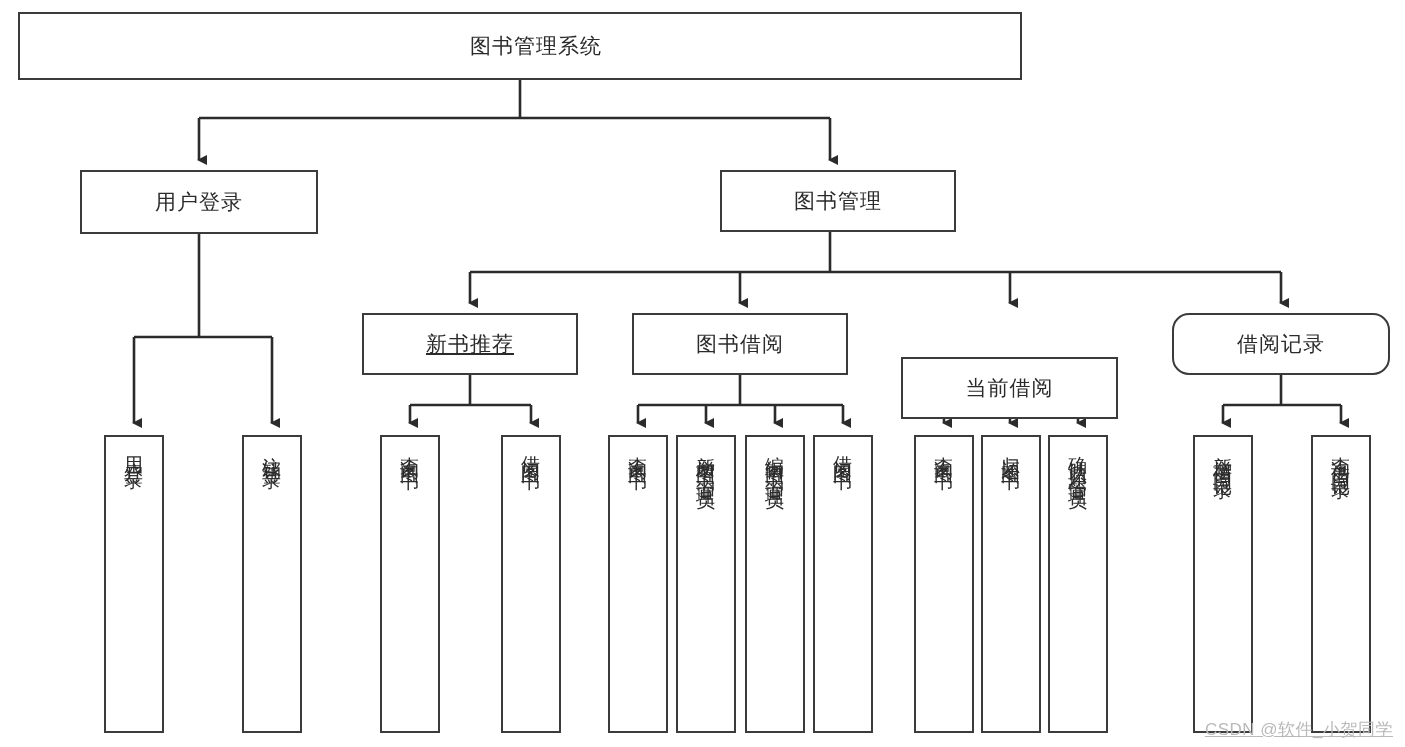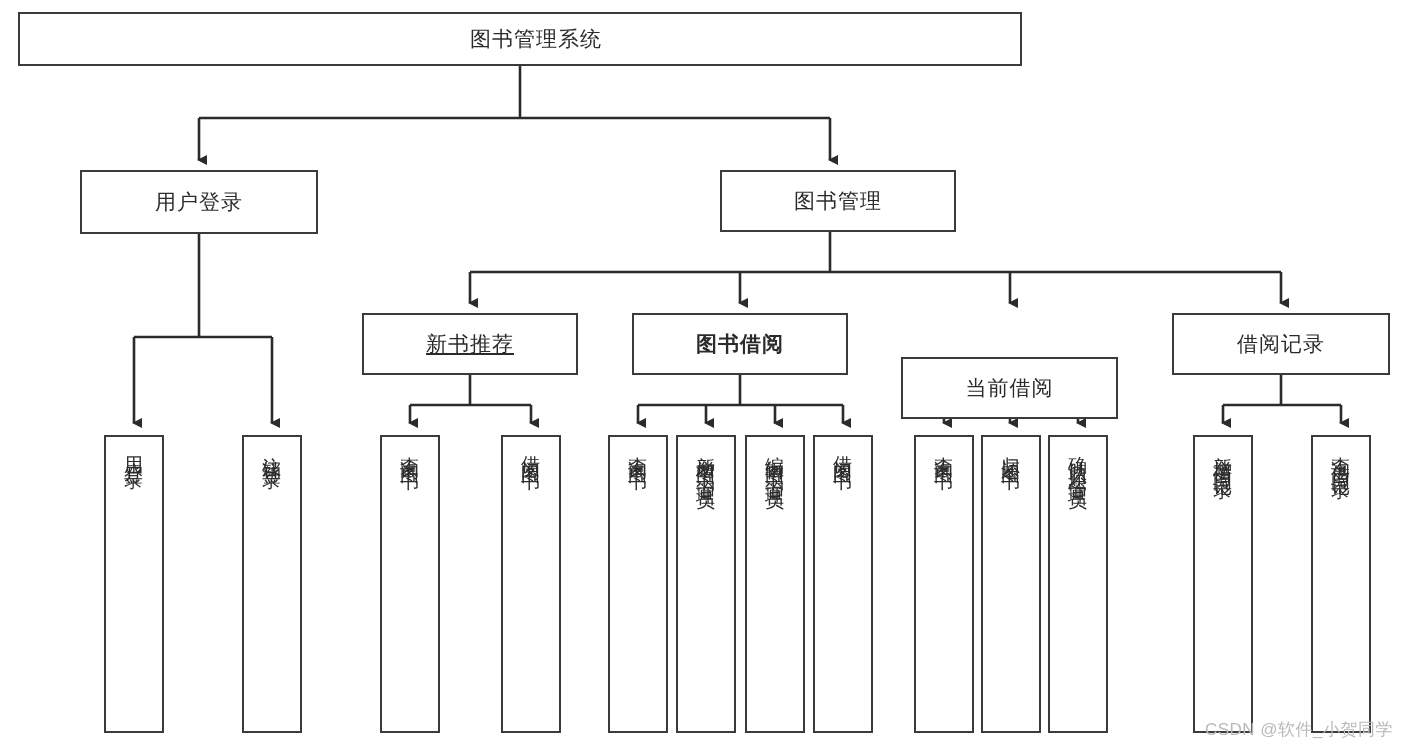--- a/index.html
+++ b/index.html
@@ -57,20 +57,21 @@
     padding-top: 0;
   }
   .watermark {
     position: absolute;
     right: 12px;
     bottom: 6px;
     font-size: 17px;
     color: #b9b9b9;
     letter-spacing: 0.5px;
     white-space: nowrap;
+    text-decoration: underline;
   }
 </style>
 </head>
 <body>
 
 <div id="canvas">
 
   <svg class="wires" viewBox="0 0 1405 747">
     <defs>
       <marker id="arrow" markerWidth="10" markerHeight="10" refX="5" refY="8" orient="auto" markerUnits="userSpaceOnUse">
@@ -114,45 +115,45 @@
       <path d="M1010,405 L1010,423" marker-end="url(#arrow)"></path>
       <path d="M1078,405 L1078,423" marker-end="url(#arrow)"></path>
 
       <path d="M1281,375 L1281,405"></path>
       <path d="M1223,405 L1341,405"></path>
       <path d="M1223,405 L1223,423" marker-end="url(#arrow)"></path>
       <path d="M1341,405 L1341,423" marker-end="url(#arrow)"></path>
     </g>
   </svg>
 
-  <div class="node horizontal" style="left:18px; top:12px; width:1004px; height:54px;padding-left:32px;">
+  <div class="node horizontal" style="left:18px; top:12px; width:1004px; height:68px;padding-left:32px;">
     <span>图书管理系统</span>
   </div>
 
   <div class="node horizontal" style="left:80px; top:170px; width:238px; height:64px;">
     <span>用户登录</span>
   </div>
 
   <div class="node horizontal" style="left:712px; top:170px; width:236px; height:62px;margin-left:8px;">
     <span>图书管理</span>
   </div>
 
   <div class="node horizontal" style="left:362px; top:313px; width:216px; height:62px;text-decoration:underline;">
     <span>新书推荐</span>
   </div>
 
-  <div class="node horizontal" style="left:632px; top:313px; width:216px; height:62px;font-weight:bold;">
+  <div class="node horizontal" style="left:632px; top:313px; width:216px; height:62px;">
     <span>图书借阅</span>
   </div>
 
   <div class="node horizontal" style="left:901px; top:313px; width:217px; height:62px;margin-top:44px;">
     <span>当前借阅</span>
   </div>
 
-  <div class="node horizontal" style="left:1172px; top:313px; width:218px; height:62px;">
+  <div class="node horizontal" style="left:1172px; top:313px; width:218px; height:62px;border-radius:17px;">
     <span>借阅记录</span>
   </div>
 
   <div class="node leaf leaf-center" style="left:104px; top:435px; width:60px; height:298px;">
     <span class="vtext">用户登录</span>
   </div>
 
   <div class="node leaf leaf-center" style="left:242px; top:435px; width:60px; height:298px;">
     <span class="vtext">注销登录</span>
   </div>

